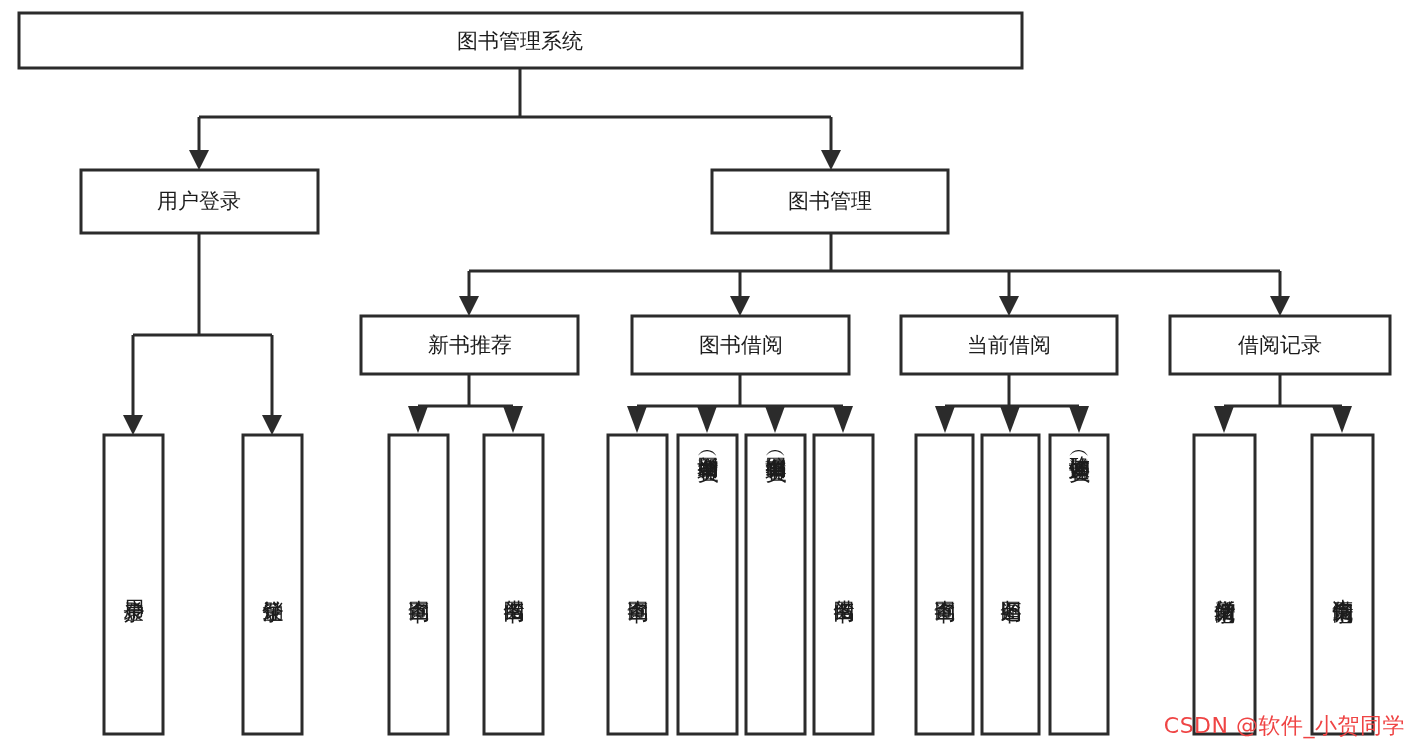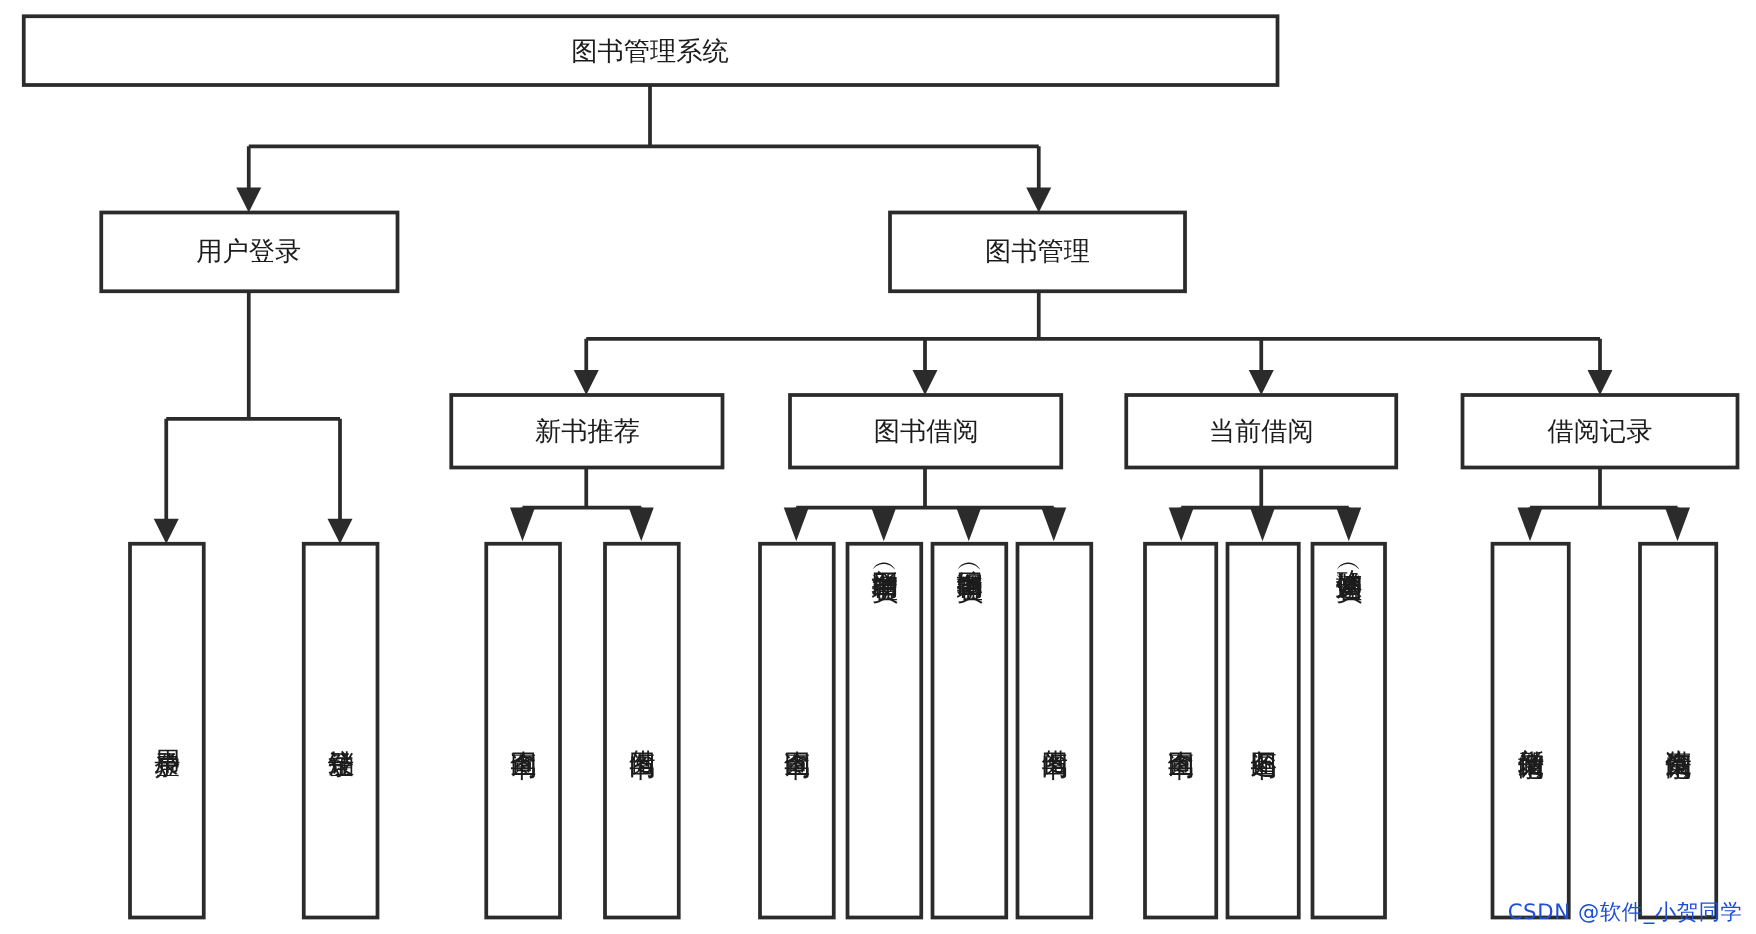--- a/index.html
+++ b/index.html
@@ -65,25 +65,25 @@
     font-family: "DejaVu Sans", "Liberation Sans", sans-serif;
     font-size: 21px;
     line-height: 1.18;
     color: #1c1c1c;
     letter-spacing: 1px;
     white-space: nowrap;
     text-align: center;
   }
   .watermark {
     position: absolute;
-    right: 11px;
+    right: 0;
     bottom: 6px;
     font-family: "DejaVu Sans", "Liberation Sans", sans-serif;
-    font-size: 17px;
-    color: #1d4ed8;
+    font-size: 22px;
+    color: #ef4444;
     white-space: nowrap;
     letter-spacing: 0.5px;
   }
 </style>
 </head>
 <body>
 
 <div id="diagram-root">
 
   <svg class="diagram" viewBox="0 0 1405 747" xmlns="http://www.w3.org/2000/svg">

